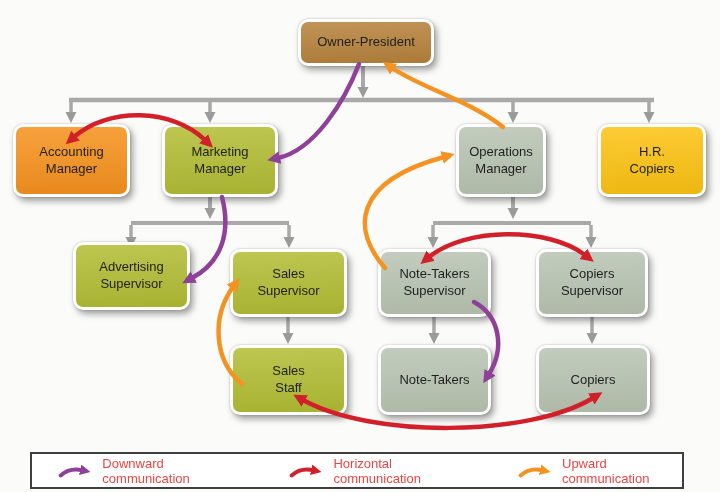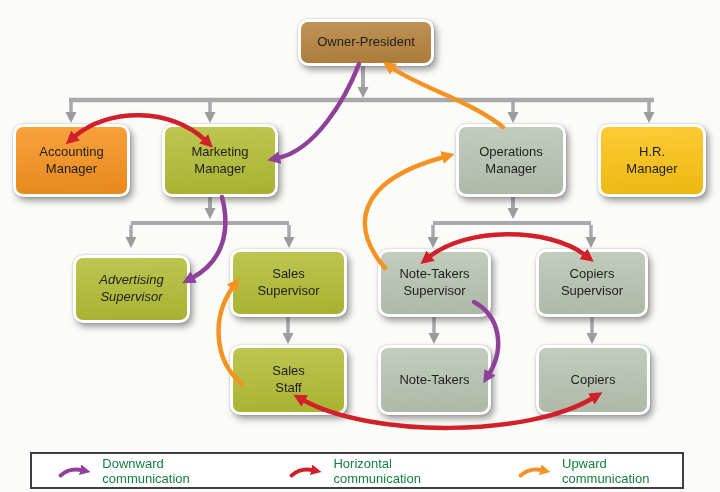--- a/index.html
+++ b/index.html
@@ -37,21 +37,21 @@
   #legend{
     position:absolute;z-index:4;
     left:30px;top:452px;width:654px;height:37px;
     box-sizing:border-box;
     background:#ffffff;
     border:2px solid #3f3f41;
     display:flex;align-items:center;
     padding-left:26px;gap:52px;
   }
   .legend-item{display:flex;align-items:center;gap:9px;}
-  .legend-label{font-size:13px;color:#15803d;}
+  .legend-label{font-size:13px;color:#ef4444;}
 </style>
 </head>
 <body>
 
 <div id="stage">
 
   <svg id="connector-layer" class="layer" width="720" height="492" viewBox="0 0 720 492">
     <defs>
       <marker id="mGray" markerUnits="userSpaceOnUse" markerWidth="14" markerHeight="12" refX="1" refY="5.5" orient="auto">
         <path d="M0,0 L11,5.5 L0,11 Z" fill="#9b9b9b"></path>
@@ -85,29 +85,29 @@
     <span class="box-label">Owner-President</span>
   </div>
   <div class="box c-orange" style="left:13px;top:124px;width:117px;height:73px;">
     <span class="box-label">Accounting
 Manager</span>
   </div>
   <div class="box c-green" style="left:152px;top:124px;width:116px;height:73px;margin-left:10px;">
     <span class="box-label">Marketing
 Manager</span>
   </div>
-  <div class="box c-sage" style="left:456px;top:124px;width:110px;height:73px;">
+  <div class="box c-sage" style="left:456px;top:124px;width:90px;height:73px;">
     <span class="box-label">Operations
 Manager</span>
   </div>
   <div class="box c-gold" style="left:598px;top:124px;width:108px;height:73px;">
     <span class="box-label">H.R.
-Manager</span>
+Copiers</span>
   </div>
-  <div class="box c-green" style="left:73px;top:255px;width:117px;height:68px;font-style:italic;">
+  <div class="box c-green" style="left:73px;top:242px;width:117px;height:68px;">
     <span class="box-label">Advertising
 Supervisor</span>
   </div>
   <div class="box c-green" style="left:230px;top:249px;width:117px;height:68px;">
     <span class="box-label">Sales
 Supervisor</span>
   </div>
   <div class="box c-sage" style="left:378px;top:249px;width:113px;height:68px;">
     <span class="box-label">Note-Takers
 Supervisor</span>

